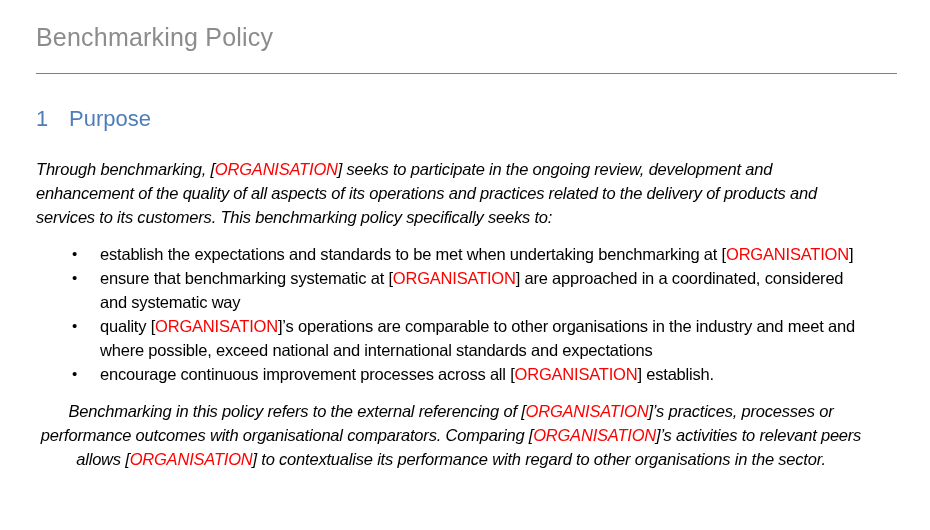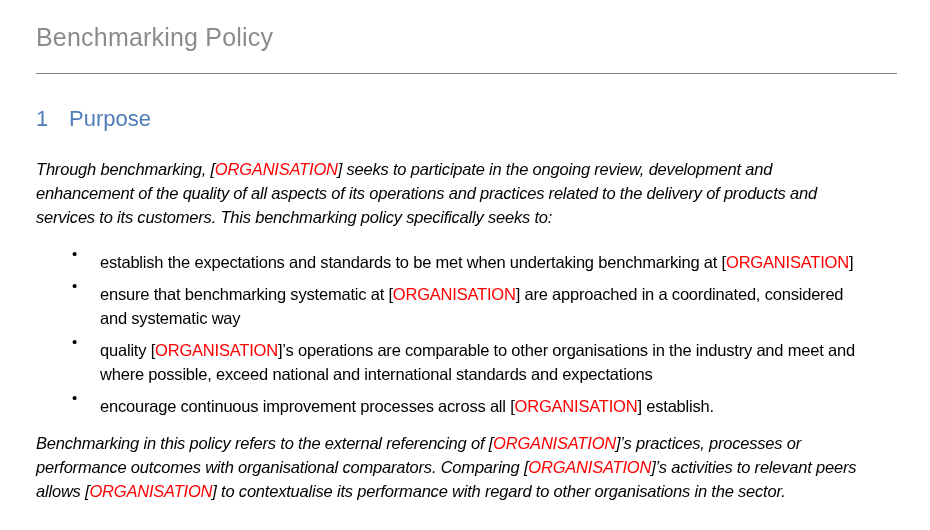--- a/index.html
+++ b/index.html
@@ -42,36 +42,36 @@
   .sec-num{display:inline-block;width:33px;}
   .body-par{
     width:830px;
     margin:25px 0 0 0;
     font-size:16.5px;
     line-height:24px;
     letter-spacing:-0.2px;
     color:var(--body-text);
     font-style:italic;
   }
-  .body-par.closing{margin-top:13px;}
+  .body-par.closing{margin-top:13px;text-align:center;}
   .bullet-list{margin-top:13px;width:830px;}
   .bullet-item{
     display:flex;
     margin-left:36px;
     font-size:16.5px;
     line-height:24px;
     letter-spacing:-0.2px;
     color:var(--body-text);
   }
   .bullet-dot{
     flex:0 0 28px;
     width:28px;
     font-size:15px;
   }
-  .bullet-text{flex:1 1 auto;margin-top:8px;}
+  .bullet-text{flex:1 1 auto;}
   .org{color:var(--placeholder-red);}
 </style>
 </head>
 <body>
 
 <div class="page">
   <h1 class="doc-title">Benchmarking Policy</h1>
 
   <hr class="title-rule">
 

